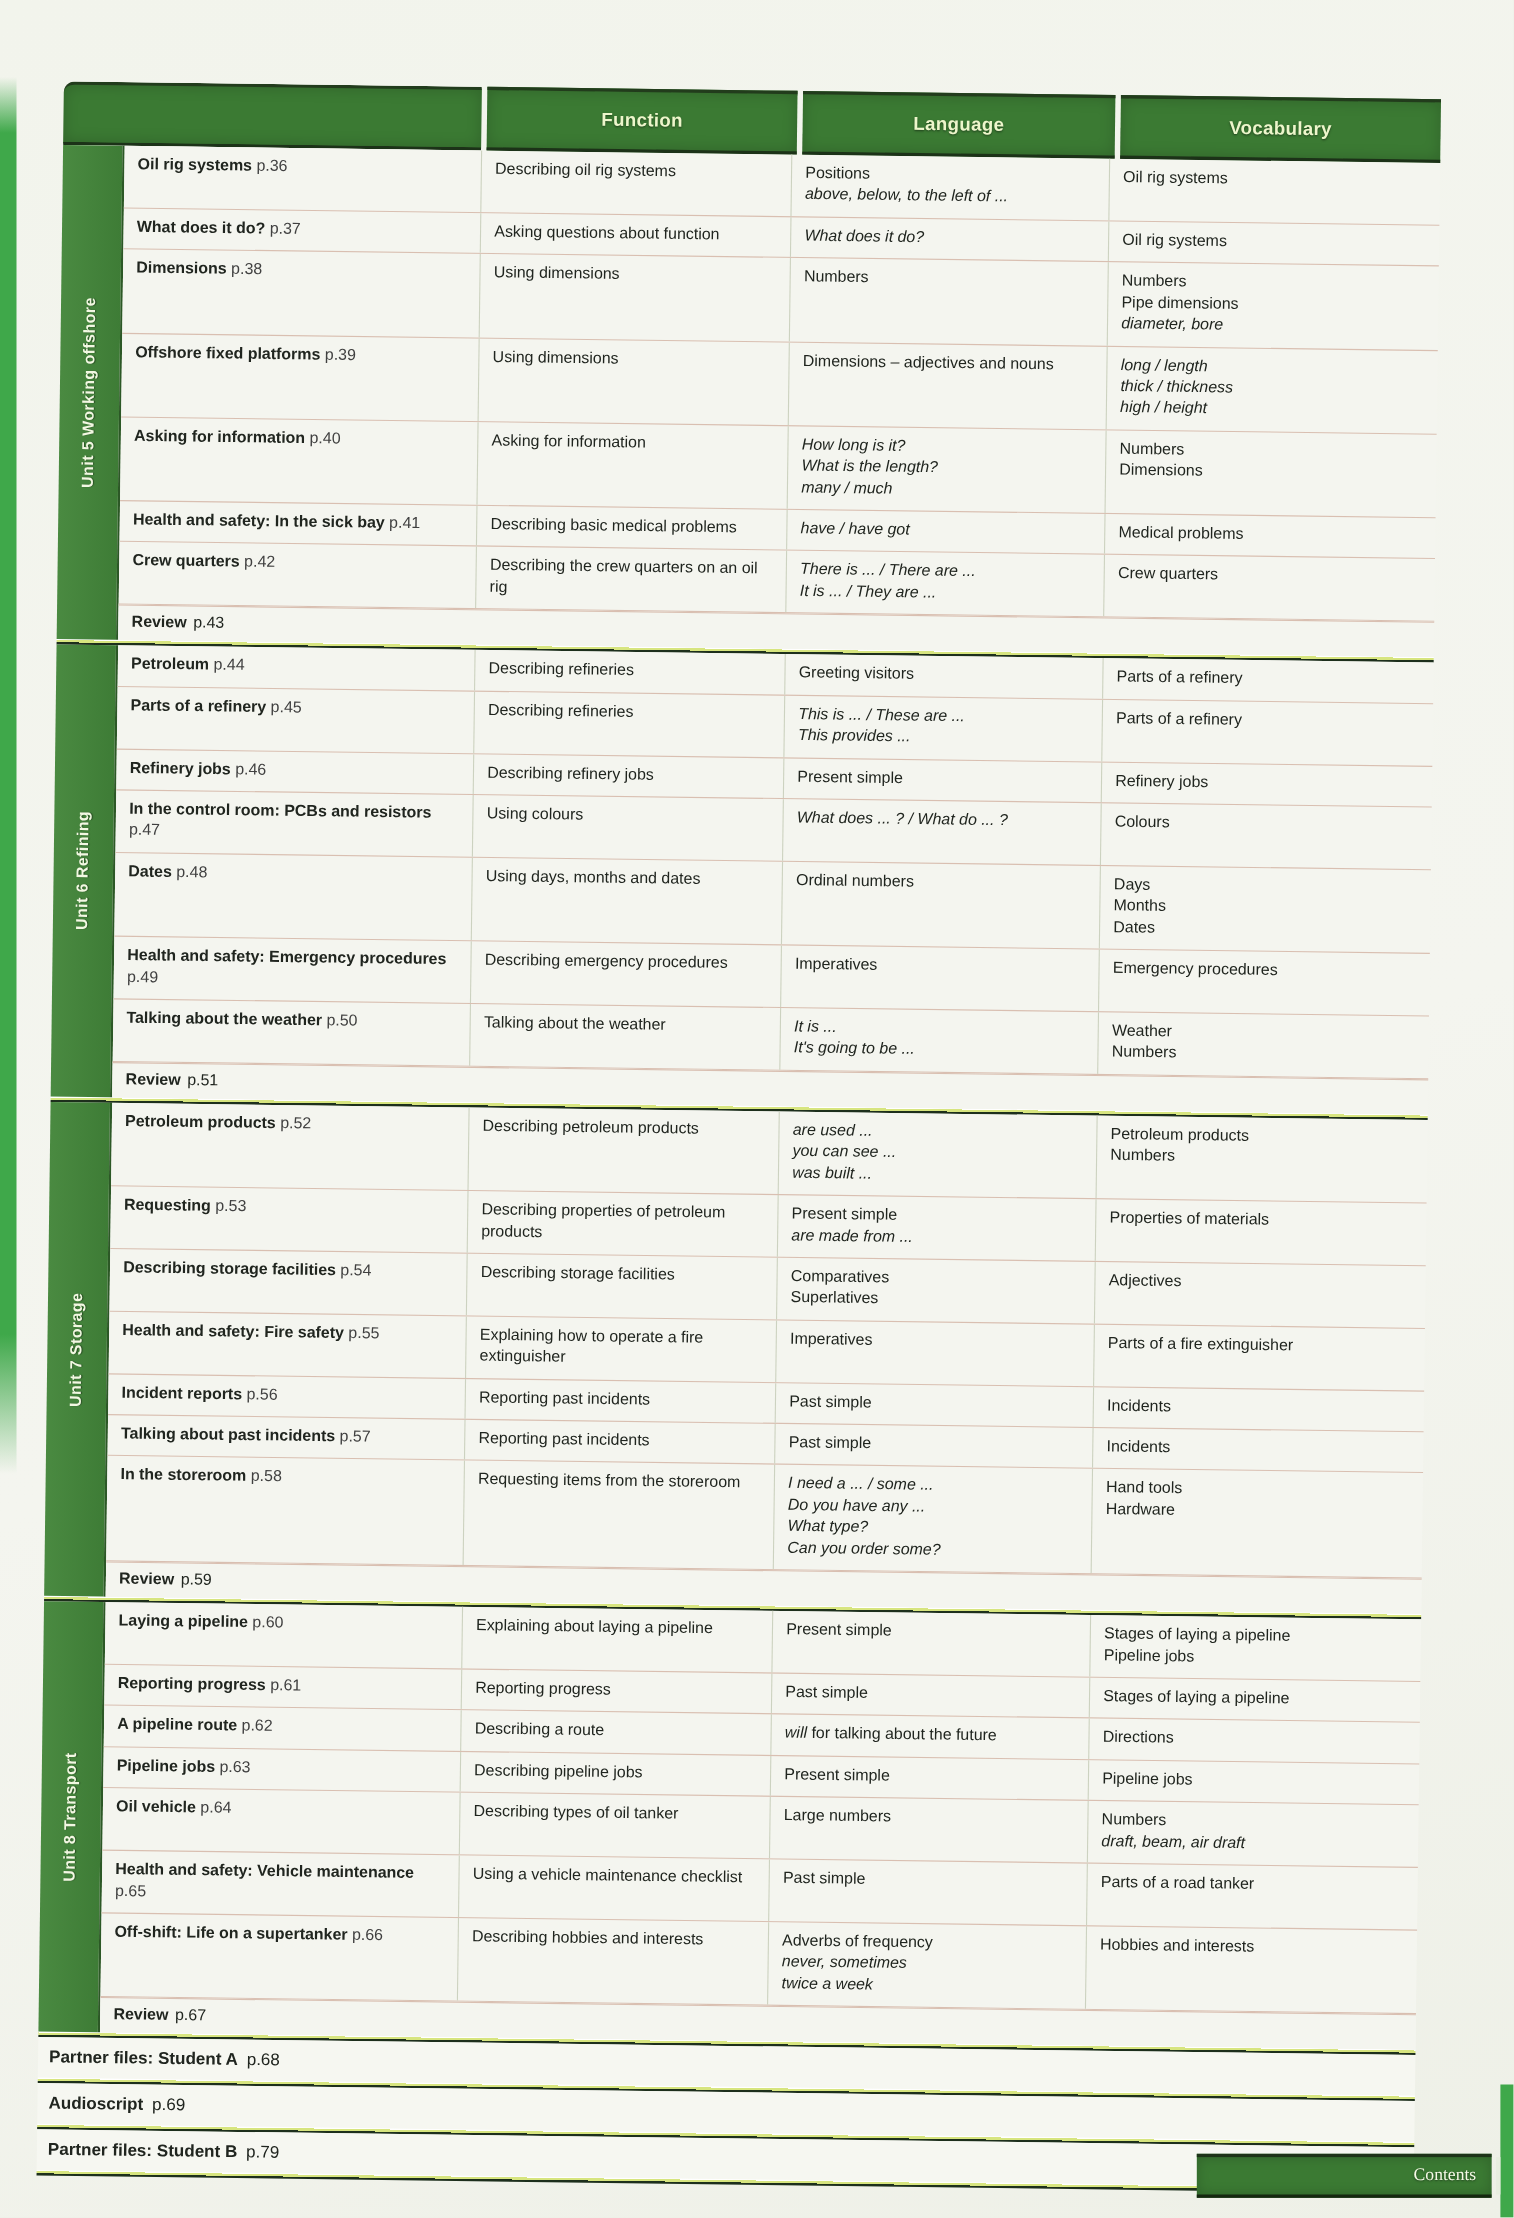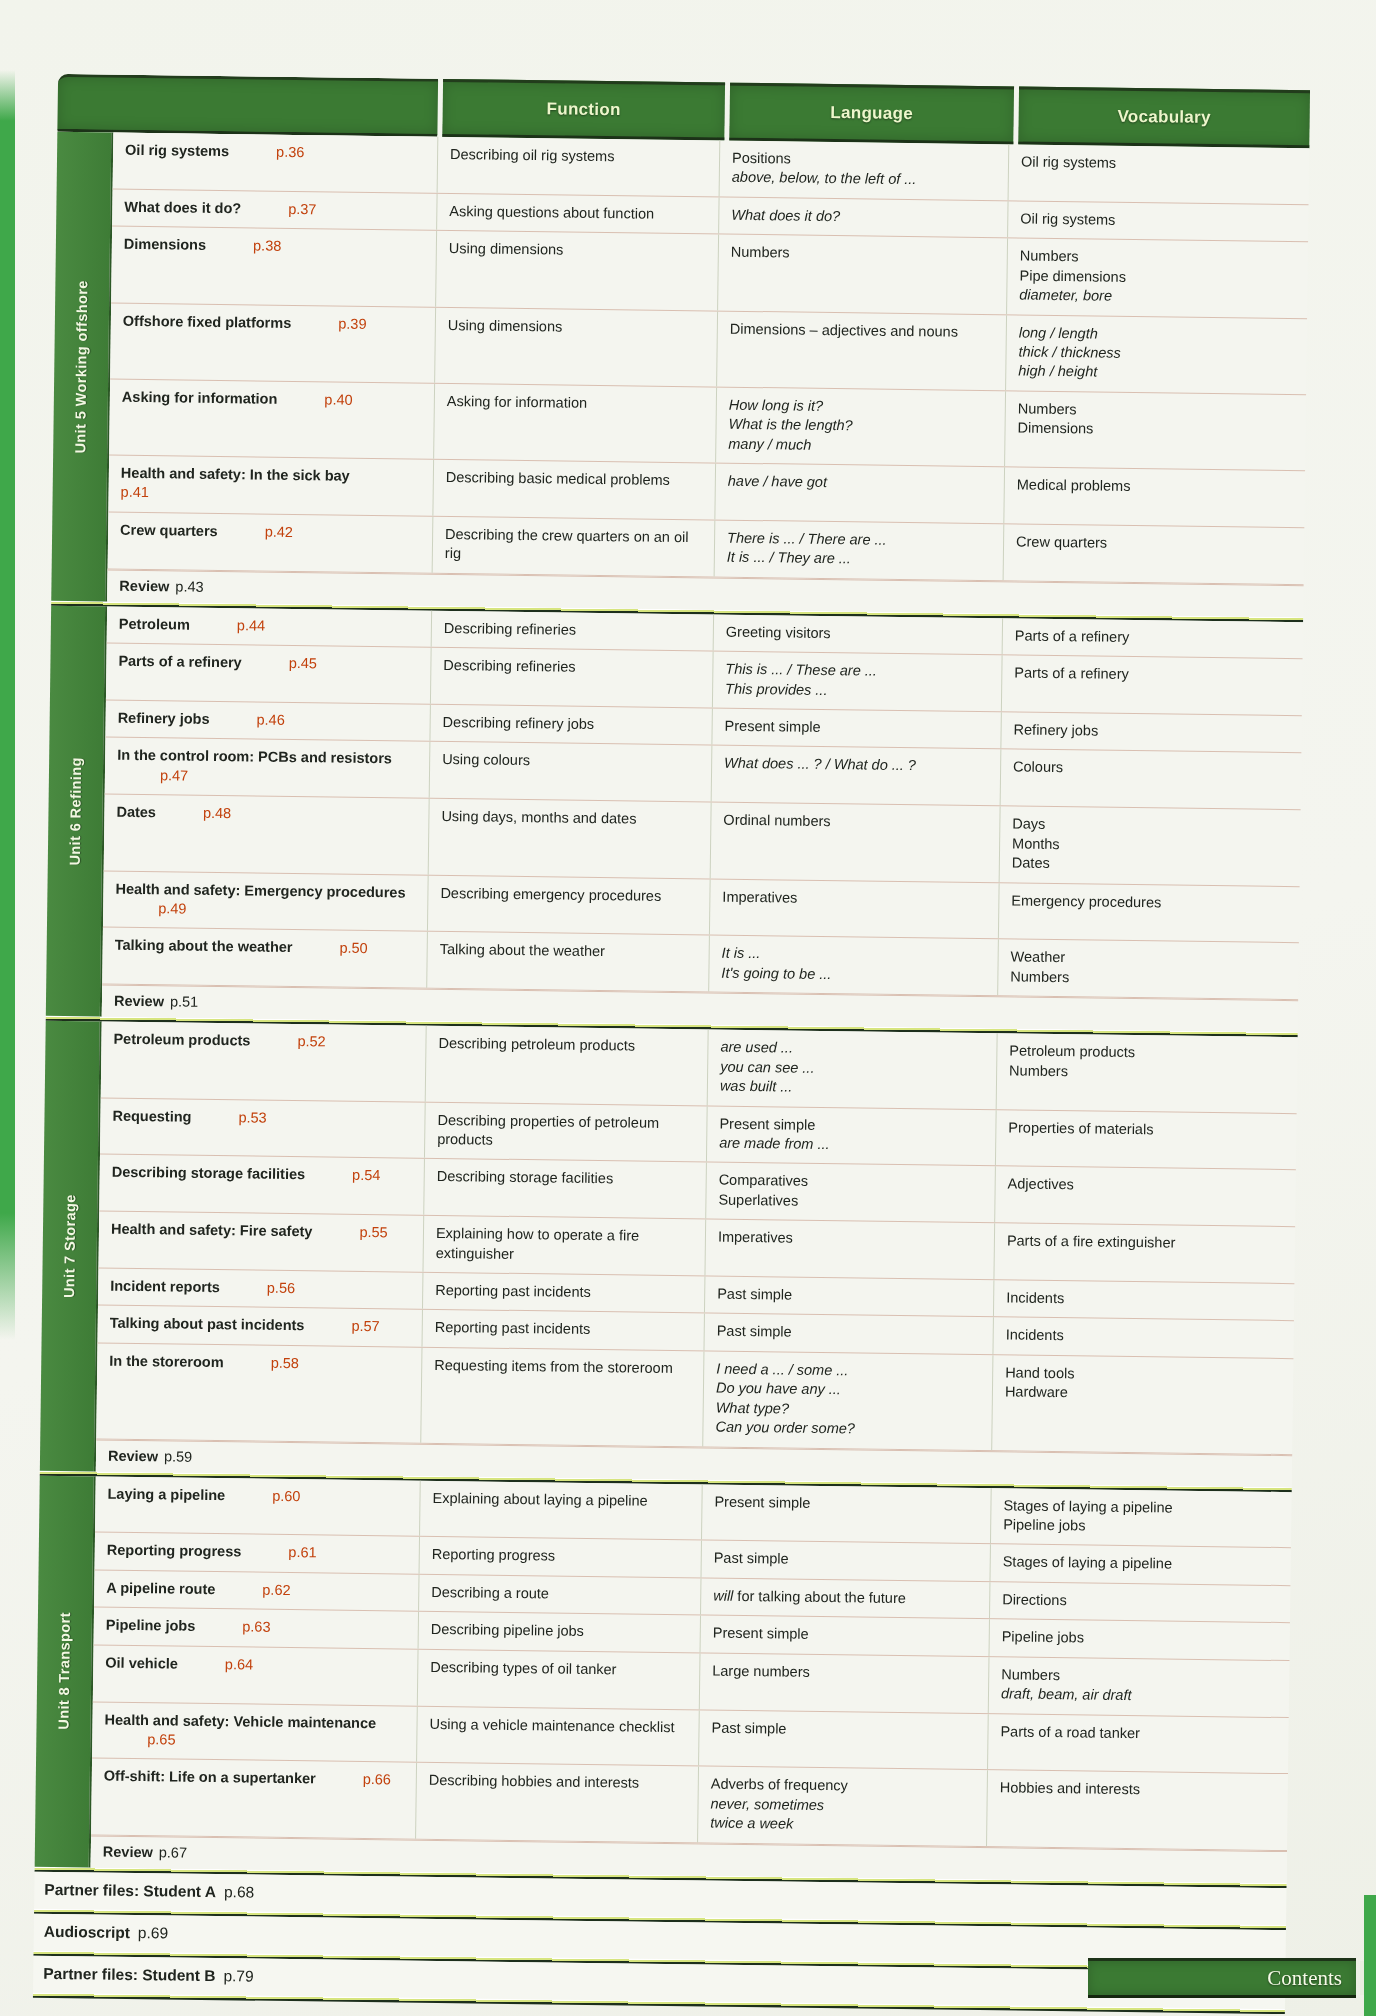--- a/index.html
+++ b/index.html
@@ -52,21 +52,21 @@
   }
   .unit-rows{background:#f4f5ef;}
   .toc-row{
     display:grid;grid-template-columns:324px 282px 289px 291px;
     border-bottom:1px solid #d9bfb1;
   }
   .toc-row:last-of-type{border-bottom:none;}
   .cell{padding:8px 12px 9px 12px;font-size:14.5px;line-height:1.34;}
   .cell+ .cell{border-left:1px solid #ccd2c0;}
   .topic-title{font-weight:bold;}
-  .topic-page{font-weight:normal;color:#c2410c;margin-left:43px;}
+  .topic-page{font-weight:normal;color:#404040;}
   .line{min-height:19px;}
   .line.em{font-style:italic;}
   .line em{}
   .review-row{
     padding:7px 12px 8px 12px;font-size:14.5px;background:#f4f5ef;
     border-top:1px solid #d9bfb1;
   }
   .review-label{font-weight:bold;}
   .review-page{margin-left:6px;}
   .unit-divider,.footer-divider{
@@ -82,21 +82,21 @@
   .footer-page{font-weight:normal;margin-left:8px;}
   
   #contents-tab{
     position:absolute;left:1088px;top:1958px;width:268px;height:40px;
     background:var(--green);
     border-top:3px solid #1d3318;border-bottom:3px solid #15270f;
     box-shadow:inset 0 0 12px rgba(0,0,0,.2);
     display:flex;align-items:center;justify-content:flex-end;
     padding-right:14px;box-sizing:border-box;
     color:#f7fbe8;font-family:"Liberation Serif","DejaVu Serif",serif;
-    font-size:21px;text-shadow:0 1px 2px rgba(0,0,0,.5);
+    font-size:16px;text-shadow:0 1px 2px rgba(0,0,0,.5);
   }
   #contents-tab::after{
     content:"";position:absolute;right:-8px;top:0;height:100%;width:4px;background:#e8eee0;
   }
 </style>
 </head>
 <body>
 
 <div id="paper"></div>
 <div id="left-edge-strip"></div>

